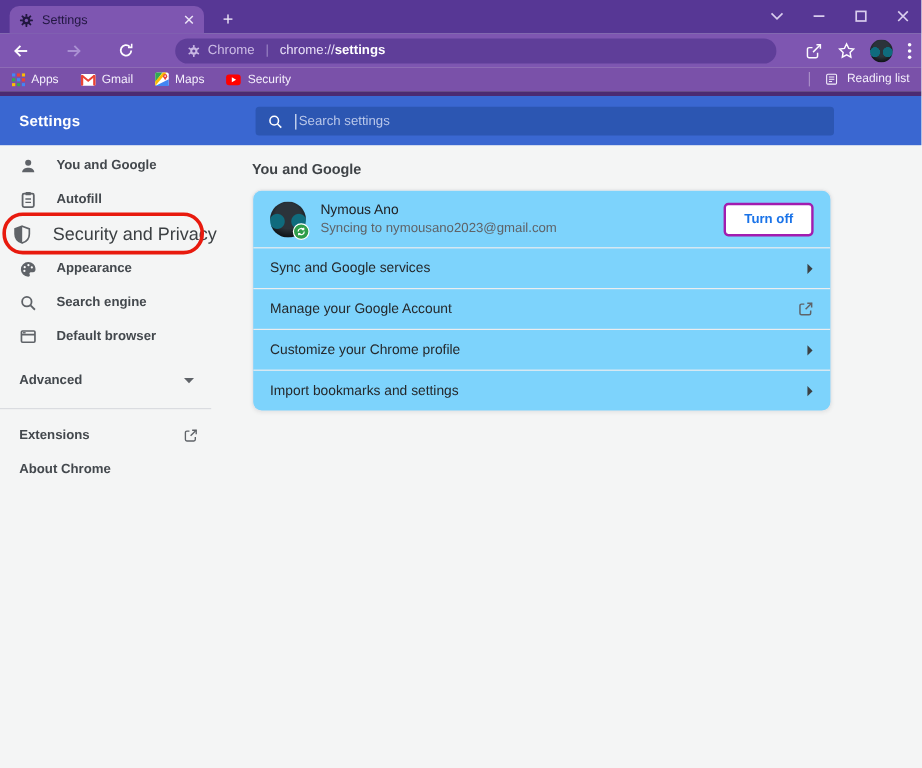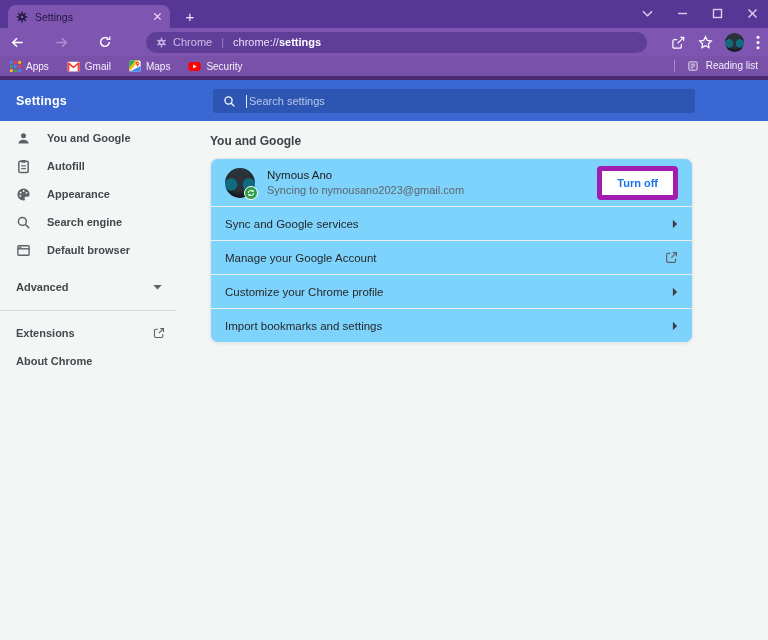--- a/index.html
+++ b/index.html
@@ -113,21 +113,21 @@
   }
   .sync-badge{
     position:absolute; right:-3px; bottom:-2px; width:14px; height:14px;
     border-radius:50%; background:#2f9e4b; border:1.5px solid #fff;
     display:flex; align-items:center; justify-content:center;
   }
   .profile-name{ font-size:11.5px; color:#202124; line-height:15px; }
   .profile-status{ font-size:11px; color:#5f6368; line-height:14px; }
   .turnoff-btn{
     margin-left:auto; padding:6px 15px; font-size:11px; font-weight:700;
-    color:#1a73e8; background:#fff; border:5px solid #a21caf; border-radius:4px;
+    color:#1a73e8; background:#fff; border:2px solid #a21caf; border-radius:4px;
     font-family:"Liberation Sans", sans-serif; cursor:pointer;
   }
   .link-row{
     display:flex; align-items:center; height:34px; padding:0 14px;
     border-top:1px solid #ebedef; font-size:11.5px; color:#25282b; cursor:pointer;
   }
   .trail{ margin-left:auto; display:flex; align-items:center; }
 </style>
 </head>
 <body>
@@ -343,20 +343,30 @@
     <div class="side-item">
       <span class="s-ico">
         <svg viewBox="0 0 16 16" width="15" height="15" fill="none" stroke="#5f6368">
             <rect x="3" y="2.5" width="10" height="12" rx="1.4" stroke-width="1.6"></rect>
             <rect x="5.6" y="1" width="4.8" height="3" rx="0.8" fill="#5f6368" stroke="none"></rect>
             <line x1="5.5" y1="7.3" x2="10.5" y2="7.3" stroke-width="1.3"></line>
             <line x1="5.5" y1="10.3" x2="10.5" y2="10.3" stroke-width="1.3"></line>
           </svg>
       </span>
       <span class="lbl">Autofill</span>
+    </div>
+    <div class="side-item highlight">
+      <span class="s-ico">
+        <svg viewBox="0 0 16 16" width="17" height="17">
+            <path d="M8 1.4l5.6 2.1v4c0 3.4-2.3 6.1-5.6 7.1-3.3-1-5.6-3.7-5.6-7.1v-4z" fill="none" stroke="#5f6368" stroke-width="1.3"></path>
+            <path d="M8 1.4L2.4 3.5v4c0 3.4 2.3 6.1 5.6 7.1z" fill="#5f6368"></path>
+          </svg>
+      </span>
+      <span class="lbl">Security and Privacy</span>
+      <div class="ring"></div>
     </div>
     <div class="side-item">
       <span class="s-ico">
         <svg viewBox="0 0 16 16" width="15" height="15">
             <path d="M8 1.5A6.5 6.5 0 1 0 8 14.5c1 0 1.5-.6 1.5-1.3 0-.5-.4-.9-.4-1.5 0-.7.6-1.2 1.5-1.2h1.7c1.3 0 2.2-1 2.2-2.4C14.5 4 11.6 1.5 8 1.5z" fill="#5f6368"></path>
             <circle cx="4.9" cy="6" r="1" fill="#fbfbfb"></circle>
             <circle cx="8.2" cy="4.2" r="1" fill="#fbfbfb"></circle>
             <circle cx="11.2" cy="6.2" r="1" fill="#fbfbfb"></circle>
             <circle cx="4.6" cy="9.4" r="1" fill="#fbfbfb"></circle>
           </svg>

